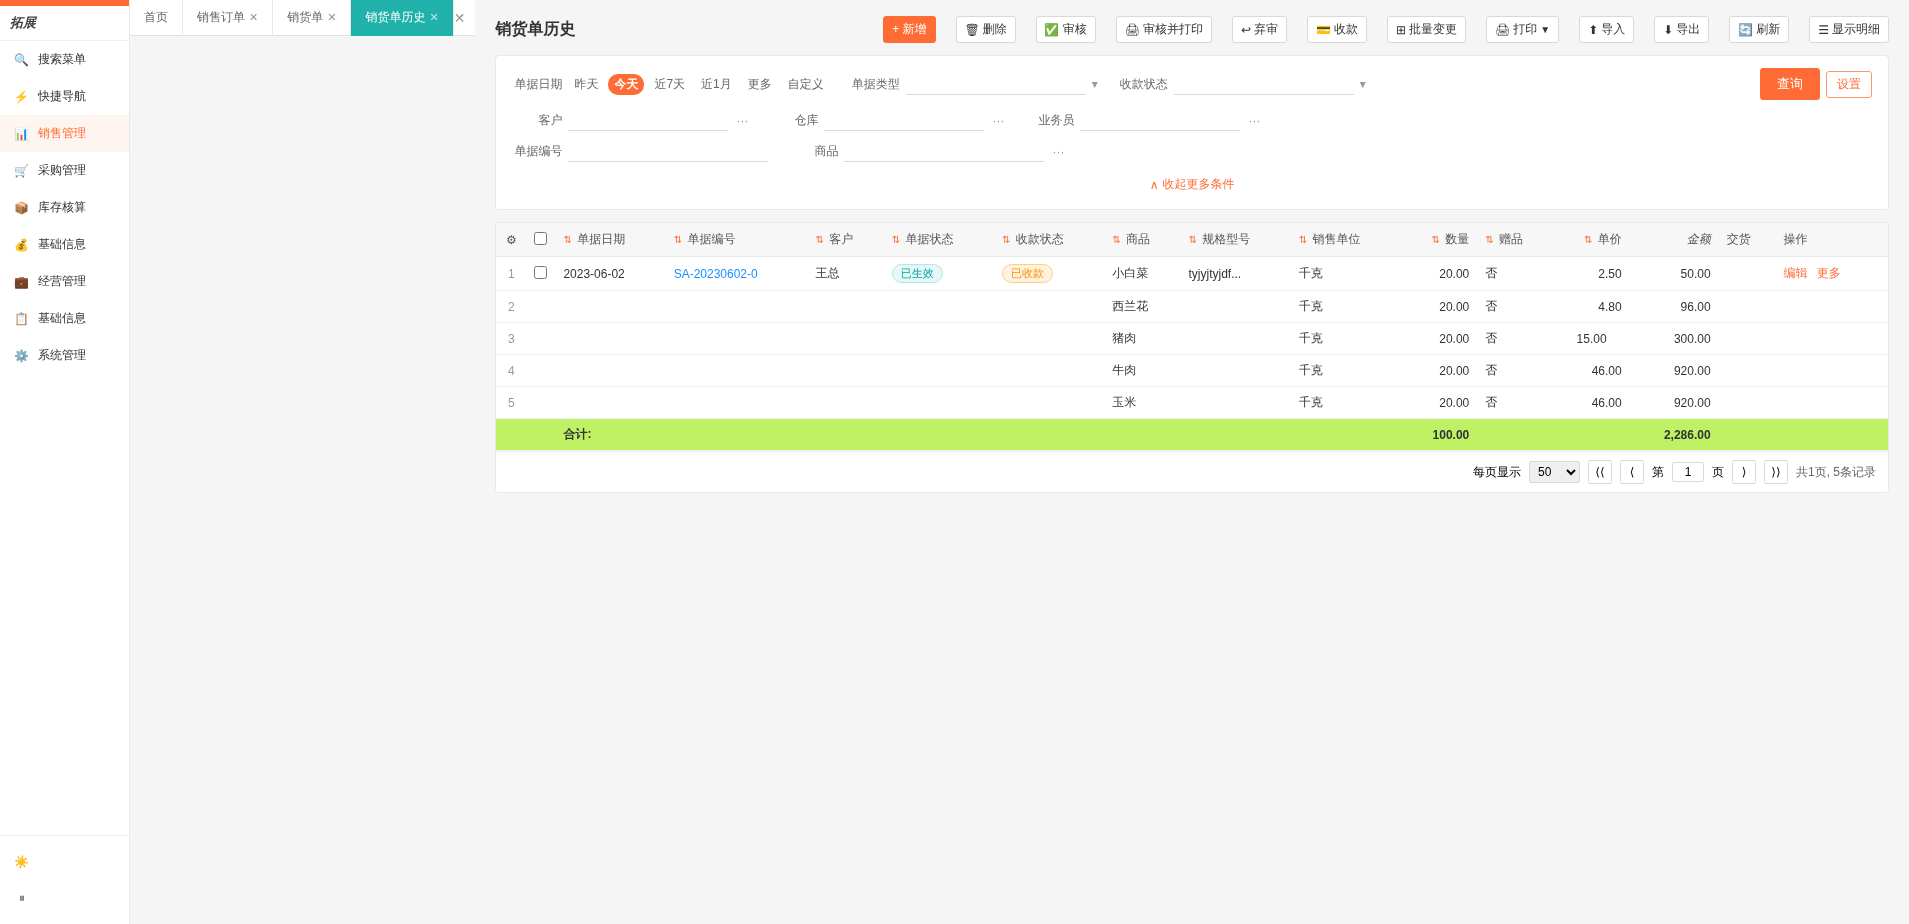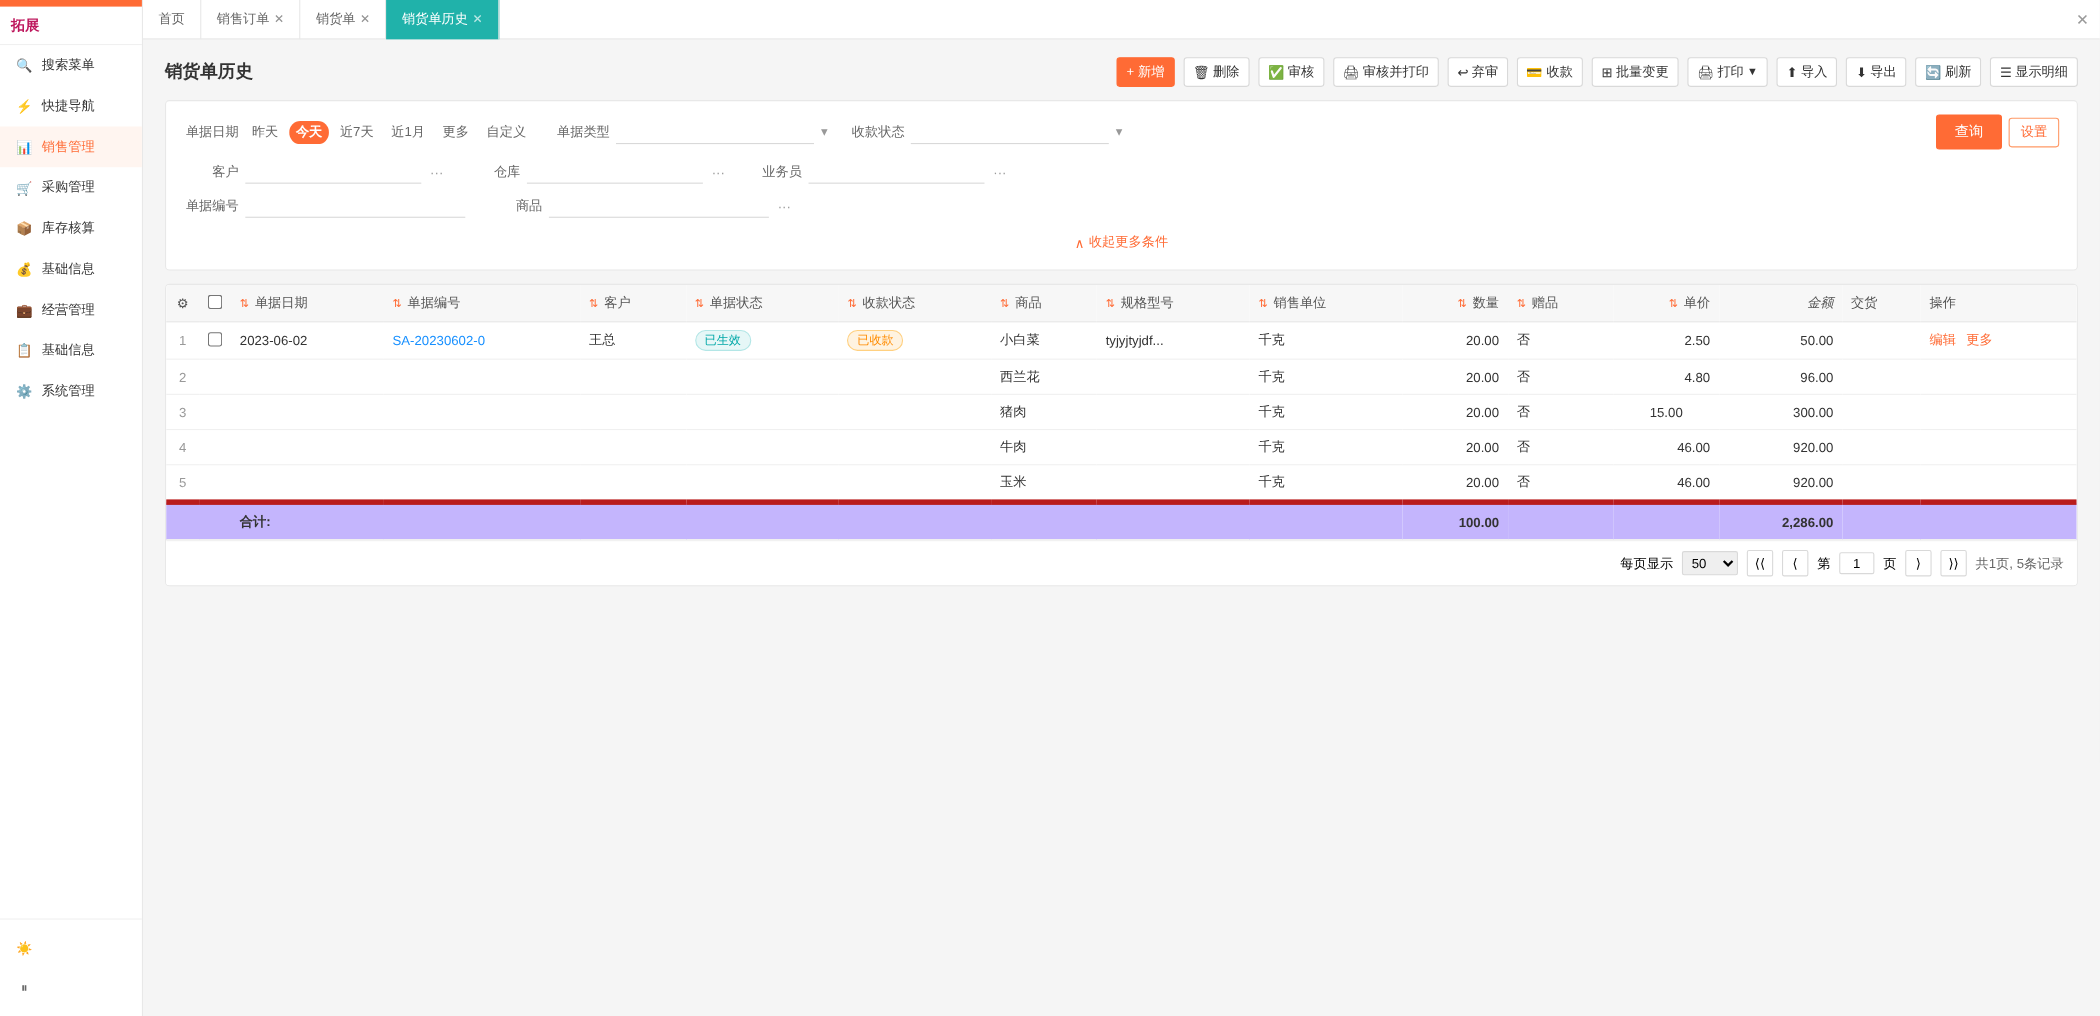--- a/index.html
+++ b/index.html
@@ -1,43 +1,43 @@
 <!DOCTYPE html>
 <html><head>
   <meta charset="utf-8">
   <style>
     * { box-sizing: border-box; margin: 0; padding: 0; font-family: "Microsoft YaHei", Arial, sans-serif; font-size: 12px; }
     body { display: flex; height: 924px; overflow: hidden; background: #f5f5f5; }
 
     
     .sidebar { width: 130px; background: #fff; border-right: 1px solid #e8e8e8; display: flex; flex-direction: column; height: 100%; }
     .sidebar-top { background: #ff6b35; height: 6px; }
-    .sidebar-logo { padding: 8px 10px; font-size: 13px; color: #be185d; font-weight: bold; border-bottom: 1px solid #f0f0f0; }
+    .sidebar-logo { padding: 8px 10px; font-size: 13px; color: #404040; font-weight: bold; border-bottom: 1px solid #f0f0f0; font-style: italic; }
     .sidebar-item { display: flex; align-items: center; gap: 8px; padding: 10px 14px; cursor: pointer; color: #333; }
     .sidebar-item.active { color: #ff6b35; background: #fff5f0; }
     .sidebar-item .icon { width: 16px; height: 16px; display: inline-flex; align-items: center; justify-content: center; }
     .sidebar-bottom { margin-top: auto; border-top: 1px solid #f0f0f0; padding: 8px 0; }
     .sidebar-bottom .sidebar-item { color: #666; }
 
     
-    .main { flex: 1; display: flex; flex-direction: column; overflow: hidden; }
+    .main { flex: 1; display: flex; flex-direction: row; overflow: hidden; }
 
     
     .tab-bar { display: flex; align-items: center; background: #fff; border-bottom: 1px solid #e0e0e0; height: 36px; padding-left: 0; }
     .tab { display: flex; align-items: center; padding: 0 14px; height: 36px; cursor: pointer; color: #666; border-right: 1px solid #e8e8e8; white-space: nowrap; }
     .tab.active { background: #20b2aa; color: #fff; }
     .tab-close-btn { margin-left: 4px; cursor: pointer; opacity: 0.7; font-size: 11px; }
 
     
     .page-content { flex: 1; overflow-y: auto; padding: 16px 20px; background: #f5f5f5; }
 
     
     .page-header { display: flex; align-items: center; justify-content: space-between; margin-bottom: 12px; }
     .page-title { font-size: 16px; font-weight: bold; color: #333; }
-    .toolbar { display: flex; align-items: flex-end; gap: 8px; flex-wrap: wrap; margin-left: 16px; }
+    .toolbar { display: flex; align-items: flex-end; gap: 20px; flex-wrap: wrap; margin-left: 16px; }
     .btn { display: inline-flex; align-items: center; gap: 3px; padding: 4px 8px; border: 1px solid #d9d9d9; background: #fff; cursor: pointer; border-radius: 3px; color: #333; white-space: nowrap; }
     .btn-orange { background: #ff6b35; color: #fff; border-color: #ff6b35; }
     .btn-query { background: #ff6b35; color: #fff; border-color: #ff6b35; padding: 6px 16px; font-size: 13px; }
     .btn-setting { background: #fff; color: #ff6b35; border-color: #ff9966; padding: 4px 10px; }
 
     
     .filter-area { background: #fff; border: 1px solid #e8e8e8; border-radius: 4px; padding: 12px 16px; margin-bottom: 12px; }
     .filter-row { display: flex; align-items: center; margin-bottom: 10px; gap: 20px; flex-wrap: wrap; }
     .filter-row:last-child { margin-bottom: 0; }
     .filter-item { display: flex; align-items: center; gap: 6px; }
@@ -60,21 +60,21 @@
     th { padding: 8px 8px; border-bottom: 1px solid #e8e8e8; color: #555; font-weight: normal; text-align: left; white-space: nowrap; }
     th .sort-icon { color: #ff6b35; font-size: 10px; margin-right: 2px; }
     td { padding: 7px 8px; border-bottom: 1px solid #f0f0f0; color: #333; }
     .row-num { color: #999; text-align: center; }
     .status-badge { display: inline-flex; align-items: center; padding: 1px 8px; border-radius: 10px; font-size: 11px; }
     .status-effective { background: #e6f7f7; color: #00a8a8; border: 1px solid #b3e6e6; }
     .status-collected { background: #fff3e0; color: #ff8c00; border: 1px solid #ffd080; }
     .action-btn { color: #ff6b35; cursor: pointer; margin-right: 6px; }
 
     
-    .total-row { background: #c4b5fd; border-top: 5px solid #b91c1c; }
+    .total-row { background: #bef264; border-top: 1px solid #b91c1c; }
     .total-row td { font-weight: bold; color: #333; }
 
     
     .pagination-bar { display: flex; align-items: center; justify-content: flex-end; gap: 8px; padding: 8px 12px; background: #fff; border-top: 1px solid #f0f0f0; }
     .page-size-select { border: 1px solid #d9d9d9; padding: 2px 4px; border-radius: 2px; }
     .page-btn { width: 24px; height: 24px; display: inline-flex; align-items: center; justify-content: center; border: 1px solid #d9d9d9; background: #fff; cursor: pointer; border-radius: 2px; }
     .page-input { width: 32px; border: 1px solid #d9d9d9; text-align: center; padding: 2px; border-radius: 2px; }
     .page-info { color: #666; }
 
     

